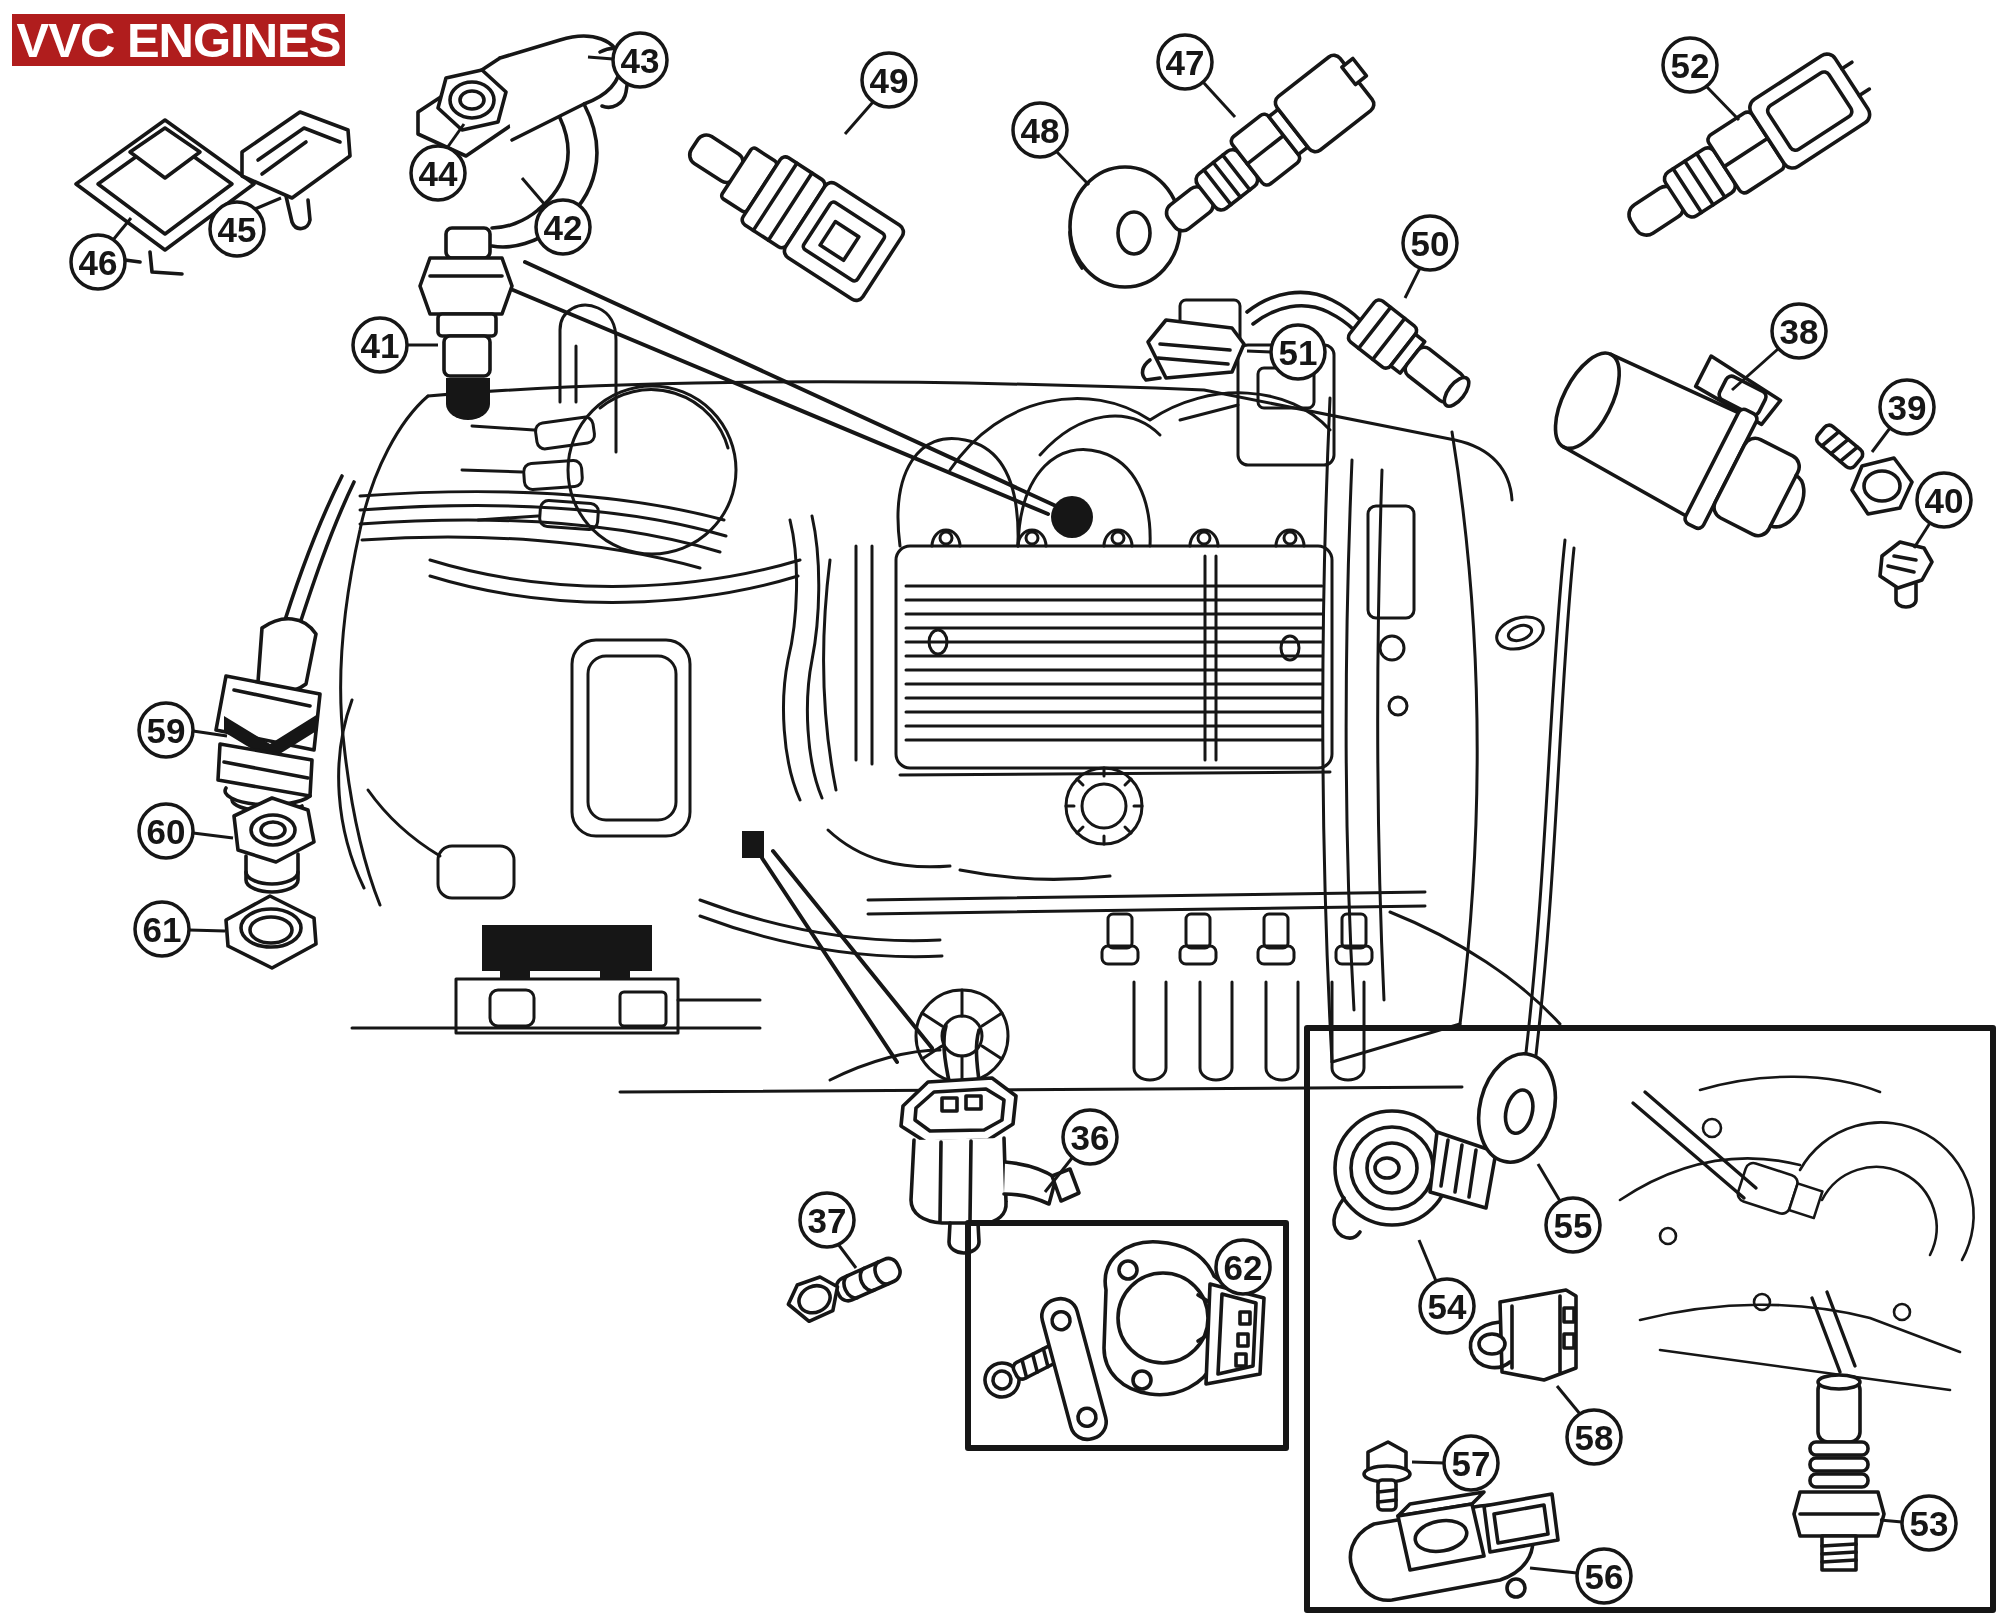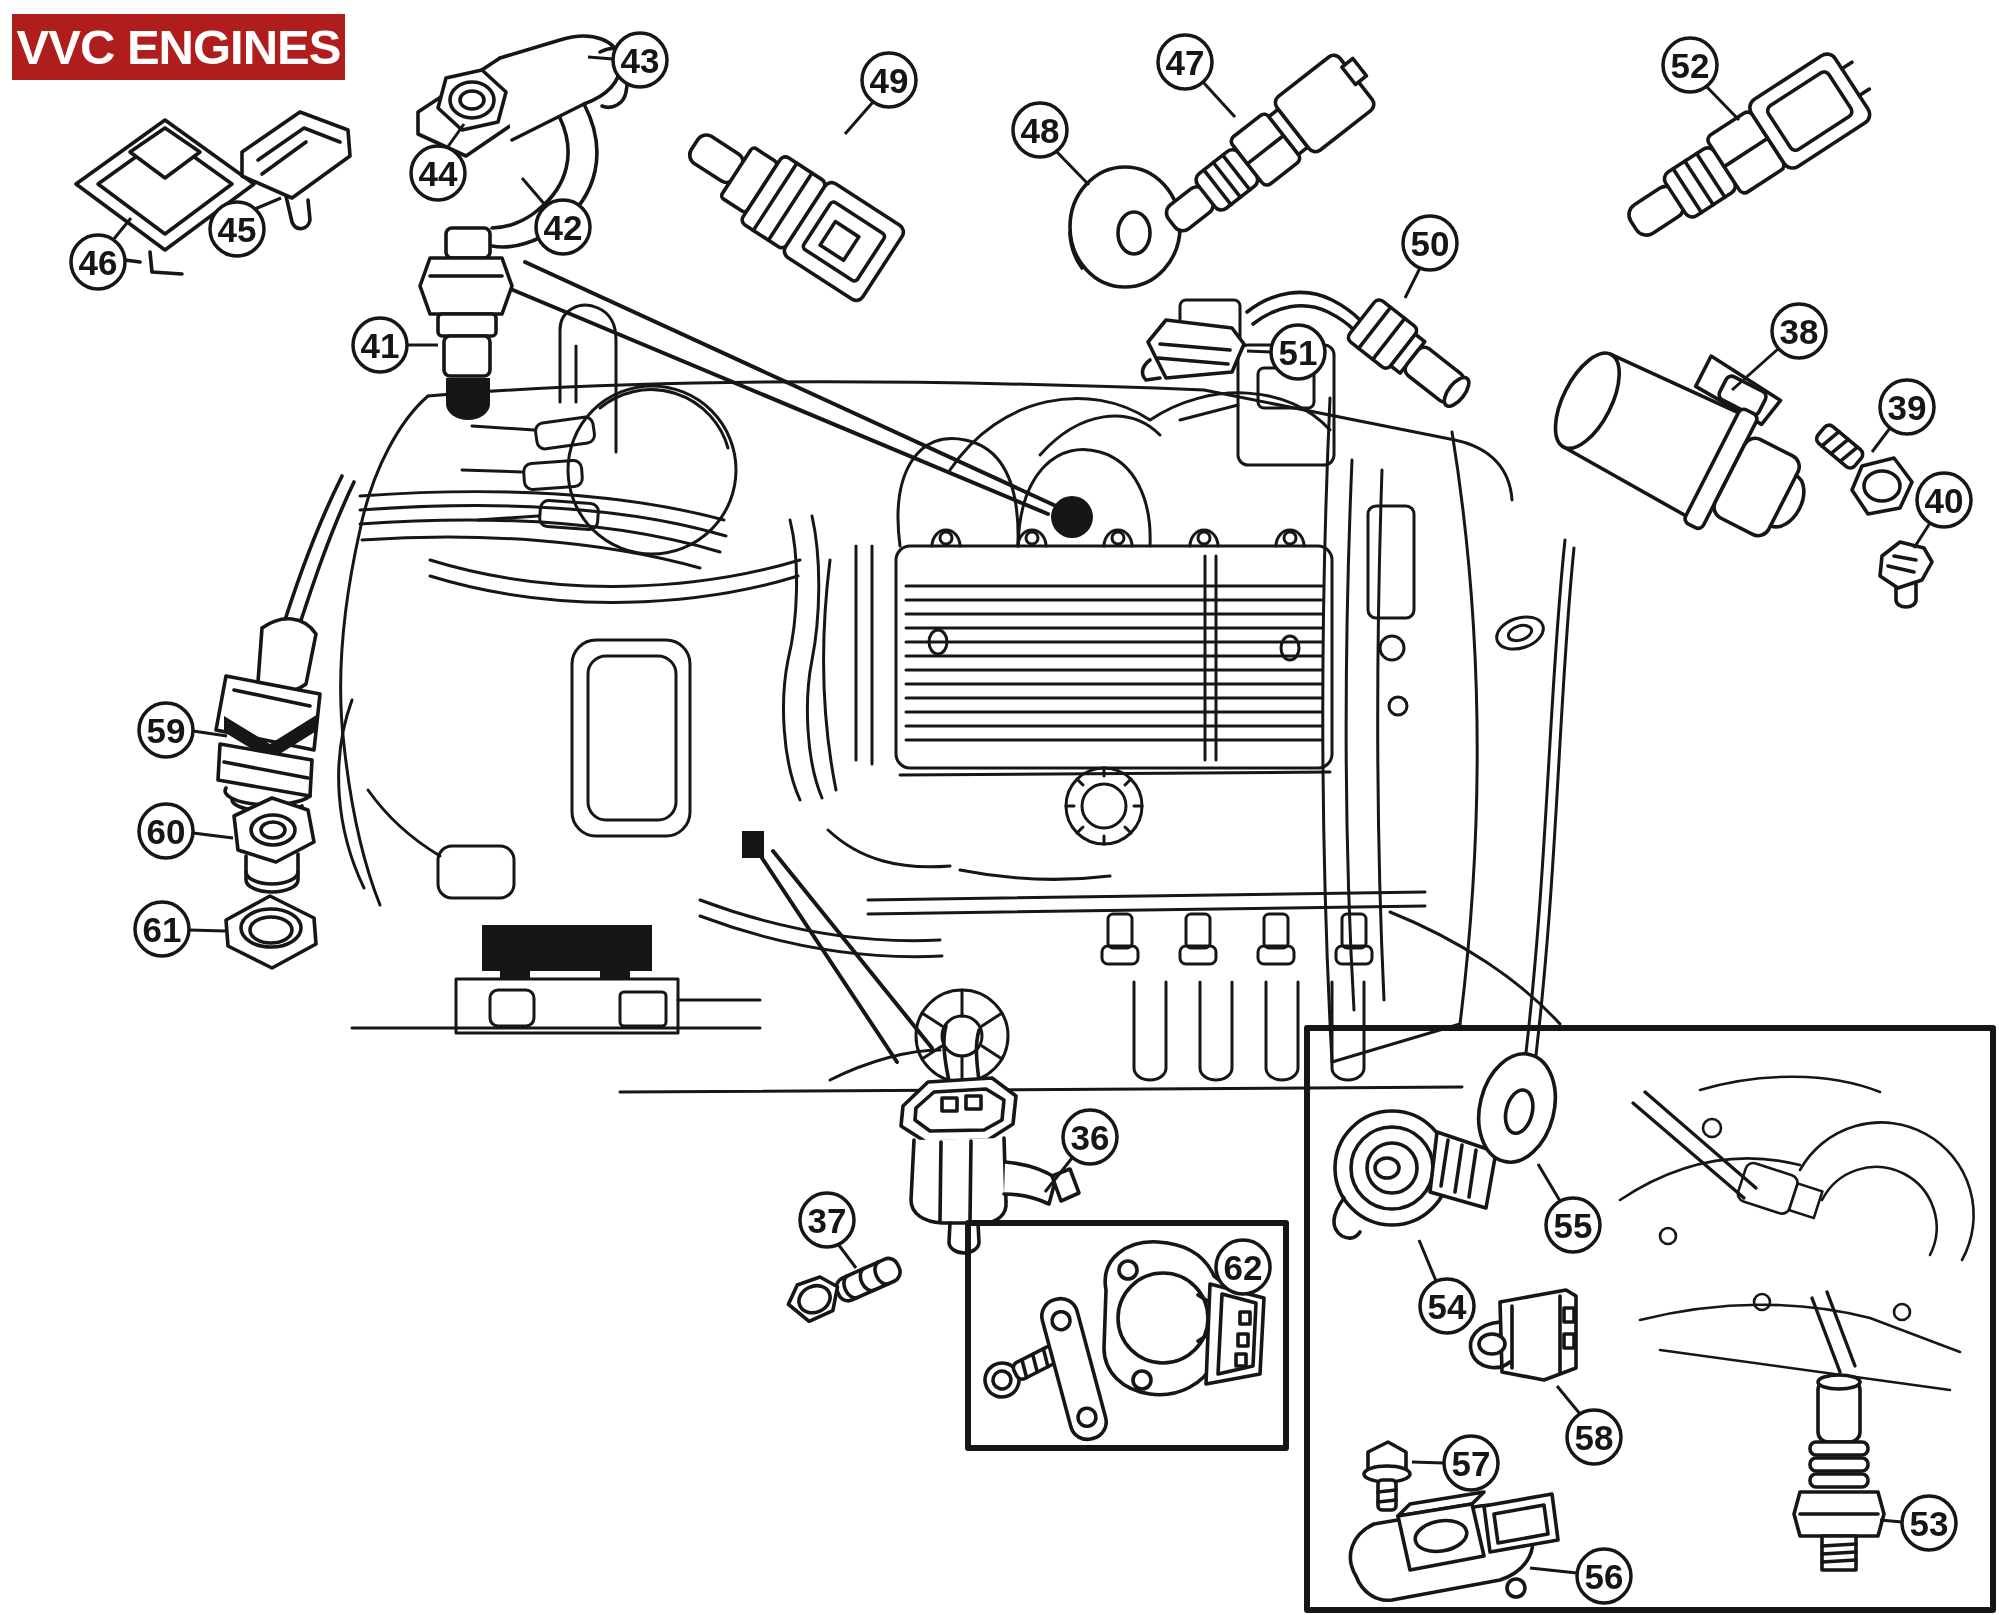--- a/index.html
+++ b/index.html
@@ -1,21 +1,21 @@
 <!DOCTYPE html>
 <html style="--ink: #161616; --banner-bg: #b01d1d; --banner-fg: #ffffff;"><head>
 <meta charset="utf-8">
 <style>
   html,body{margin:0;padding:0;background:#e8e8e8;}
   .stage{
     position:relative;width:1999px;height:1615px;background:#ffffff;
     font-family:"Liberation Sans",sans-serif;overflow:hidden;
   }
   .banner{
-    position:absolute;left:12px;top:14px;width:333px;height:66px;
+    position:absolute;left:12px;top:14px;width:333px;height:52px;
     background:var(--banner-bg,#b01d1d);color:var(--banner-fg,#ffffff);
     display:flex;align-items:center;justify-content:center;
     font-size:49px;font-weight:bold;letter-spacing:-1px;white-space:nowrap;
   }
   svg{position:absolute;left:0;top:0;}
   .art path,.art rect,.art circle,.art ellipse,.art polygon,.art line,.art polyline{
     vector-effect:none;
   }
   .callout-circle{fill:#ffffff;stroke:var(--ink,#161616);stroke-width:3.5;}
   .callout-text{fill:var(--ink,#161616);font-family:"Liberation Sans",sans-serif;

